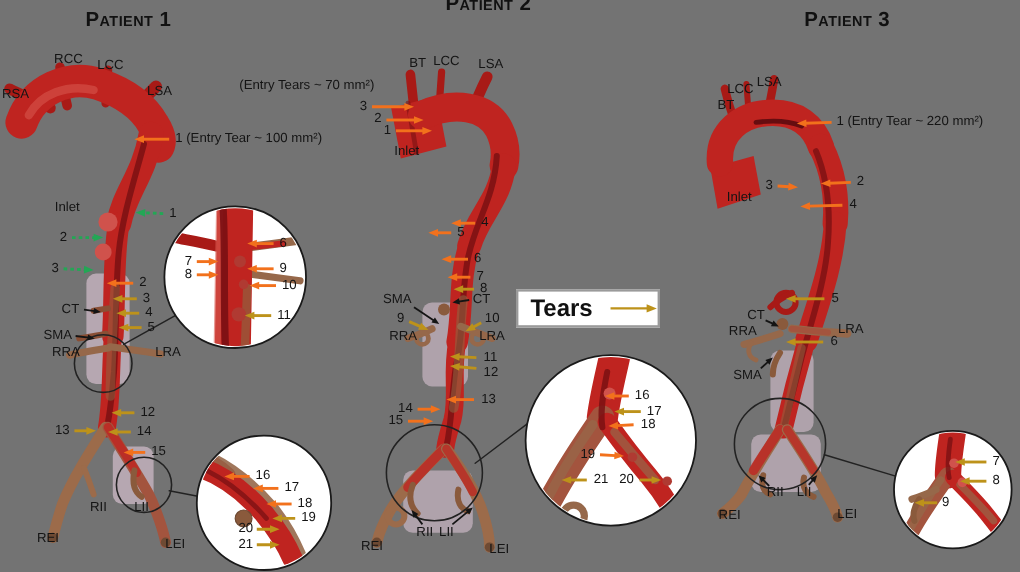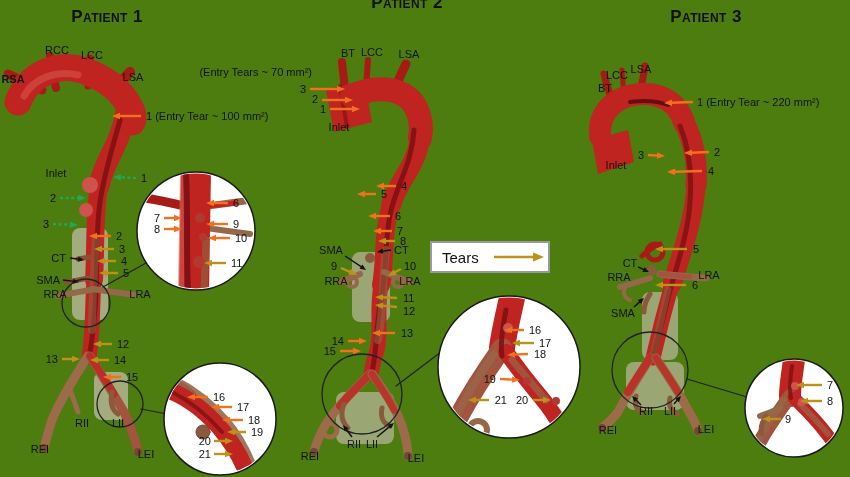--- a/index.html
+++ b/index.html
@@ -1,26 +1,26 @@
 <!DOCTYPE html>
 <html><head>
 <meta charset="utf-8">
 <style>
   html,body{margin:0;padding:0;background:#ffffff;}
-  #fig{position:relative;width:850px;height:477px;background:#4d7c0f;overflow:hidden;
+  #fig{position:relative;width:850px;height:477px;background:#737373;overflow:hidden;
        font-family:"Liberation Sans",sans-serif;}
   #art,#ann-svg{position:absolute;left:0;top:0;}
   .lbl{position:absolute;white-space:nowrap;color:#141414;font-size:11px;line-height:1;}
   .tear{font-size:11px;}
   .anat{font-size:11px;}
   .ptitle{position:absolute;transform:translate(-50%,-50%);font-weight:bold;font-size:17px;
           font-variant:small-caps;letter-spacing:.4px;color:#111;}
   #legend{position:absolute;left:430px;top:241px;width:120px;height:32px;border:2px solid #9a9a9a;
           background:#fff;display:flex;align-items:center;gap:14px;padding-left:10px;box-sizing:border-box;}
-  #legend span{font-size:15px;color:#111;}
+  #legend span{font-size:20px;color:#111;font-weight:bold;}
 </style>
 </head>
 <body>
 
 <div id="fig">
 
 <svg id="art" width="850" height="477" viewBox="0 0 850 477">
   <defs>
     <clipPath id="cp1a">
           <circle cx="196" cy="231" r="57.5"></circle>
@@ -323,21 +323,21 @@
   <span>Tears</span>
   <svg width="52" height="12" viewBox="0 0 52 12">
     <line x1="1" y1="6" x2="42" y2="6" stroke="#bd921a" stroke-width="2.6"></line>
     <polygon points="51,6 40,1.5 40,10.5" fill="#bd921a"></polygon>
   </svg>
 </div>
 
 <div id="labels">
       <span class="lbl anat" style="left: 57px; top: 50px; transform: translate(-50%, -50%);">RCC</span>
       <span class="lbl anat" style="left: 92px; top: 55px; transform: translate(-50%, -50%);">LCC</span>
-      <span class="lbl anat" style="left: 13px; top: 79px; transform: translate(-50%, -50%); font-weight: bold;">RSA</span>
+      <span class="lbl anat" style="left: 13px; top: 79px; transform: translate(-50%, -50%);">RSA</span>
       <span class="lbl anat" style="left: 133px; top: 77px; transform: translate(-50%, -50%);">LSA</span>
       <span class="lbl anat" style="left: 56px; top: 173px; transform: translate(-50%, -50%);">Inlet</span>
       <span class="lbl anat" style="left: 66px; top: 258px; transform: translate(-100%, -50%);">CT</span>
       <span class="lbl anat" style="left: 60px; top: 280px; transform: translate(-100%, -50%);">SMA</span>
       <span class="lbl anat" style="left: 55px; top: 294px; transform: translate(-50%, -50%);">RRA</span>
       <span class="lbl anat" style="left: 140px; top: 294px; transform: translate(-50%, -50%);">LRA</span>
       <span class="lbl anat" style="left: 82px; top: 423px; transform: translate(-50%, -50%);">RII</span>
       <span class="lbl anat" style="left: 118px; top: 423px; transform: translate(-50%, -50%);">LII</span>
       <span class="lbl anat" style="left: 40px; top: 449px; transform: translate(-50%, -50%);">REI</span>
       <span class="lbl anat" style="left: 146px; top: 454px; transform: translate(-50%, -50%);">LEI</span>

